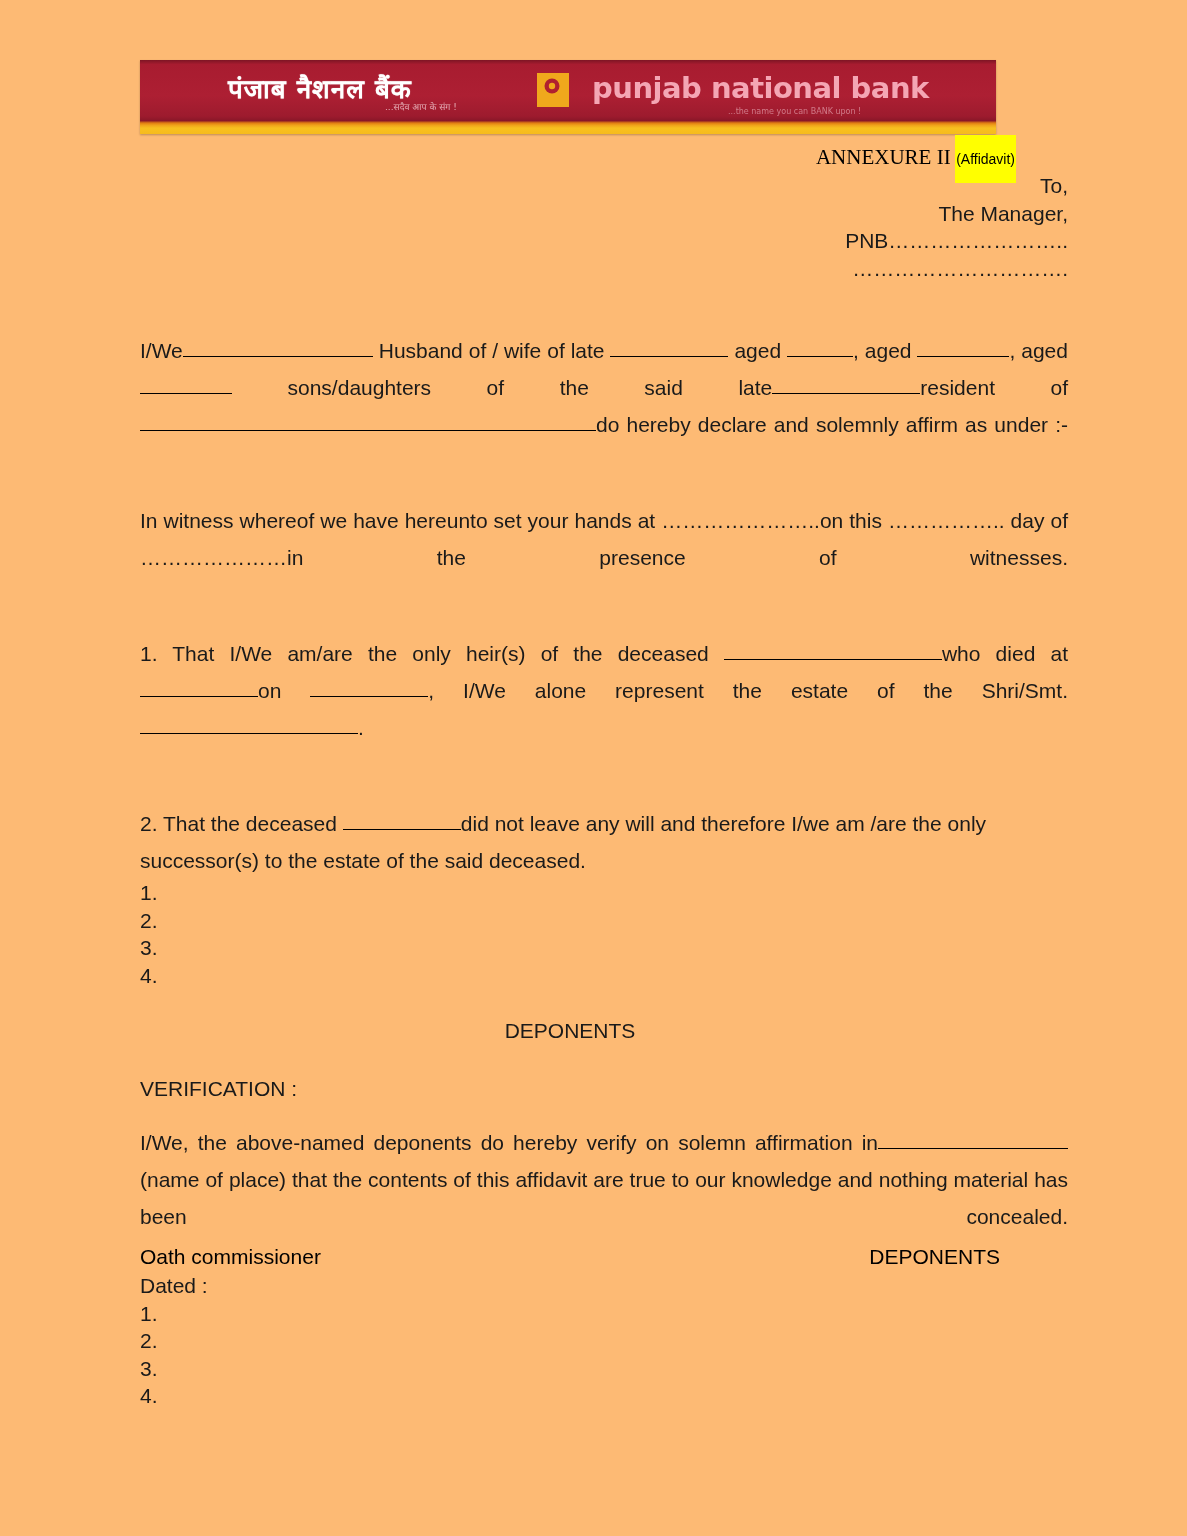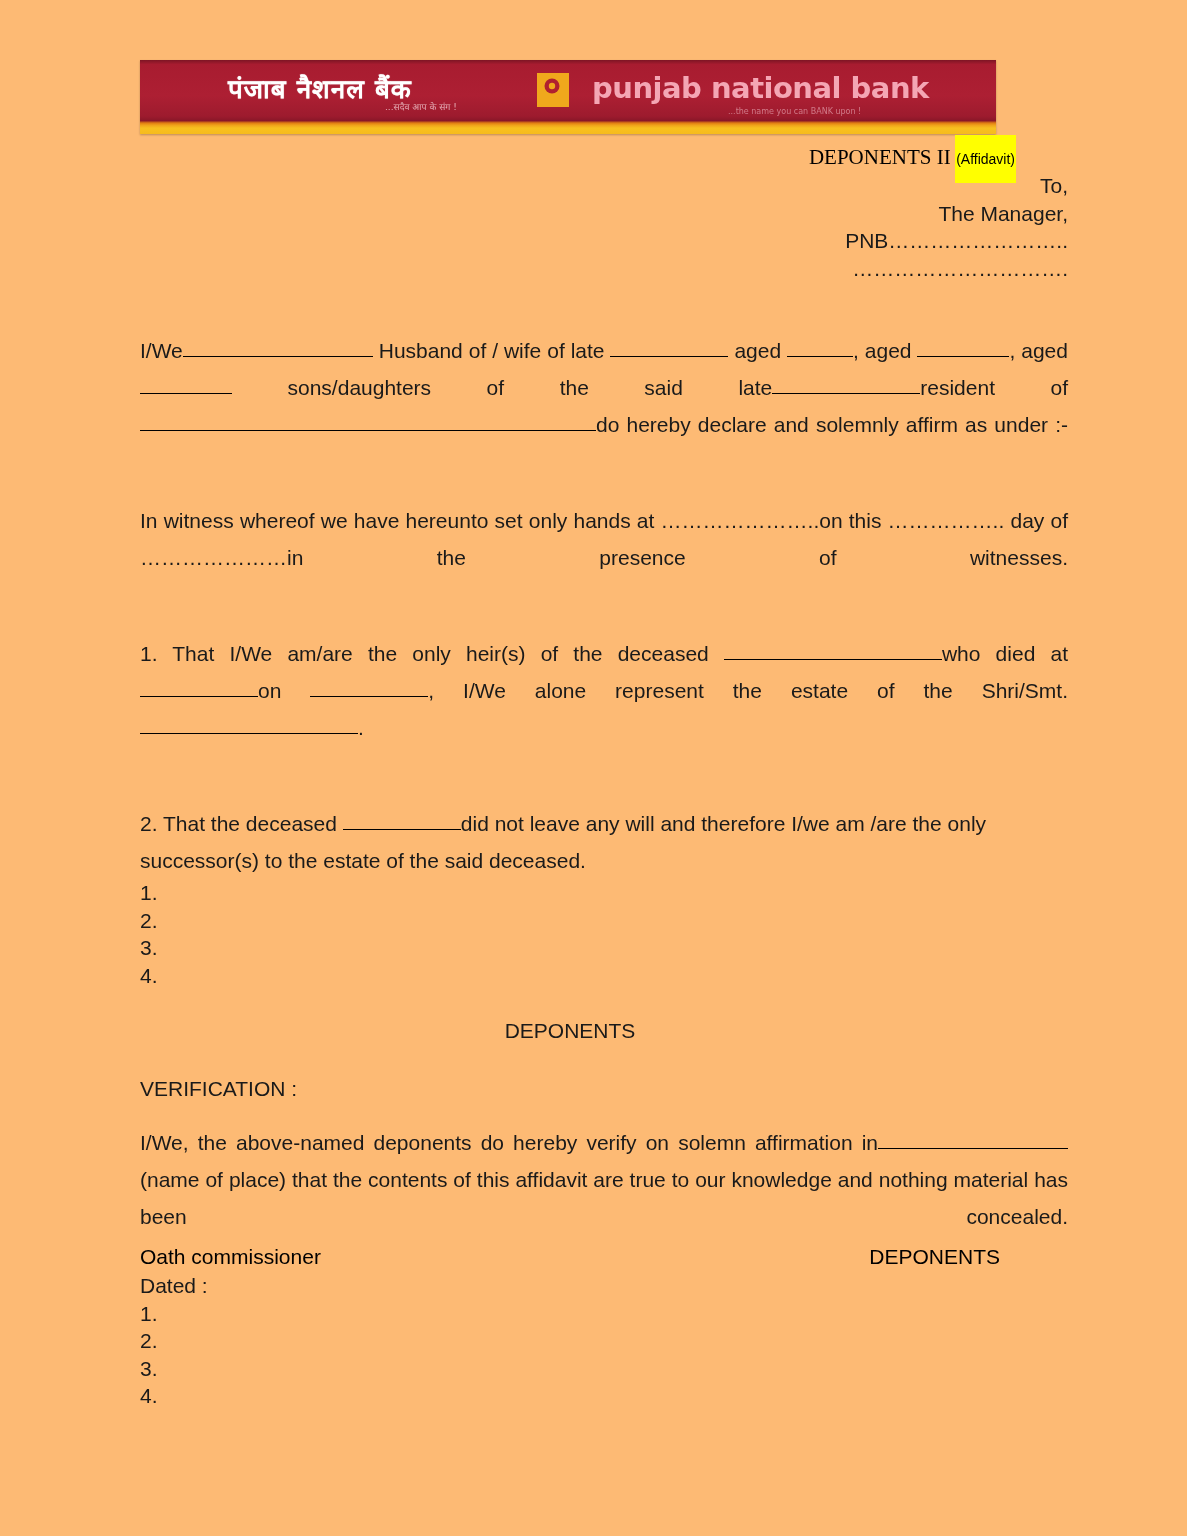--- a/index.html
+++ b/index.html
@@ -220,21 +220,21 @@
           <rect x="25" y="2" width="9" height="34" fill="#f0a81c"></rect>
         </svg>
       </div>
 
       <div class="logo-en">punjab national bank</div>
       <div class="logo-en-tag">...the name you can BANK upon !</div>
     </div>
   </div>
 
   <div class="annexure-row">
-    <span class="annexure-label">DEPONENTS II</span>
+    <span class="annexure-label">ANNEXURE II</span>
     <span class="annexure-hl">(Affidavit)</span>
   </div>
 
   <div class="doc">
 
     <div>
       <div class="addr-line">To,</div>
       <div class="addr-line">The Manager,</div>
       <div class="addr-line">PNB……………………..</div>
       <div class="addr-line">………………………….</div>
@@ -245,21 +245,21 @@
       <span>Husband of / wife of late</span>
       <span class="blank b-md"></span>
       <span>aged</span>
       <span class="blank b-xs"></span><span>, aged</span>
       <span class="blank b-sm"></span><span>, aged</span>
       <span class="blank b-sm"></span>
       <span>sons/daughters of the said late</span><span class="blank b-lg"></span><span>resident of</span>
       <span class="blank b-full"></span><span>do hereby declare and solemnly affirm as under :-</span>
     </div>
 
-    <div class="para">In witness whereof we have hereunto set only hands at …………………..on this …………….. day of …………………in the presence of witnesses.</div>
+    <div class="para">In witness whereof we have hereunto set your hands at …………………..on this …………….. day of …………………in the presence of witnesses.</div>
 
     <div class="para">
       <span>1. That I/We am/are the only heir(s) of the deceased</span>
       <span class="blank b-xxl"></span><span>who died at</span>
       <span class="blank b-md"></span><span>on</span>
       <span class="blank b-md"></span><span>,   I/We alone represent the estate of the</span>
       <span>Shri/Smt.</span><span class="blank b-xxl"></span><span>.</span>
     </div>
 
     <div class="para nojust">

